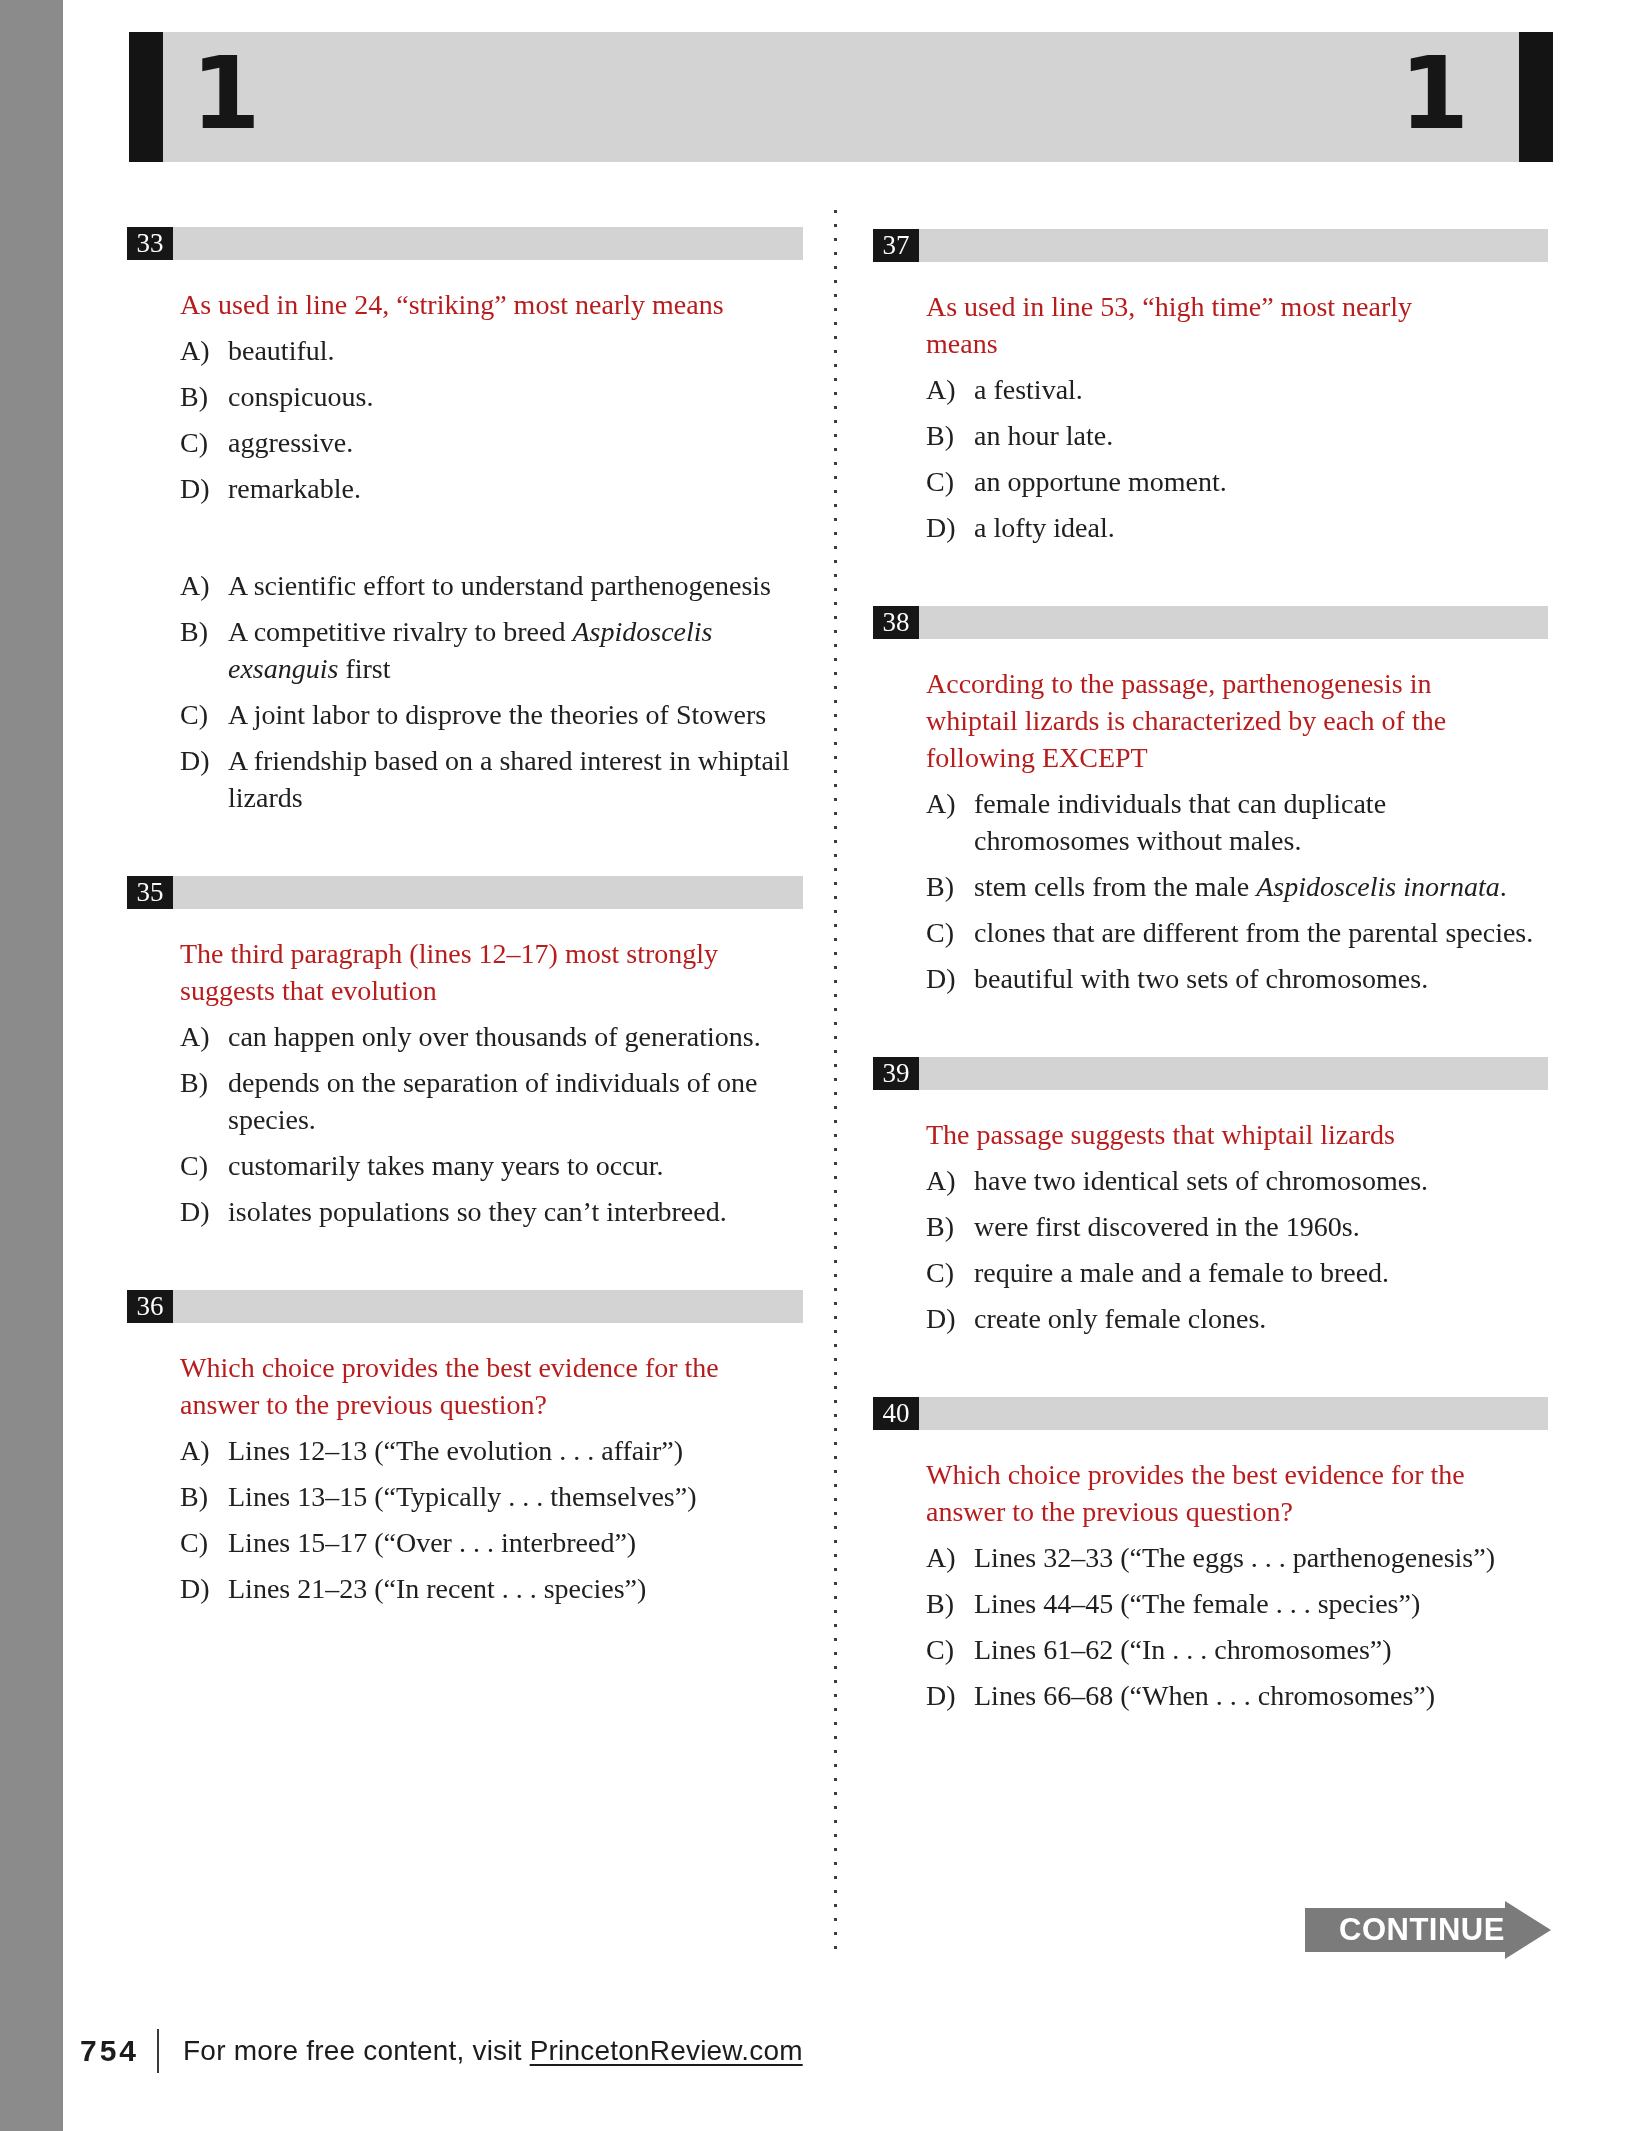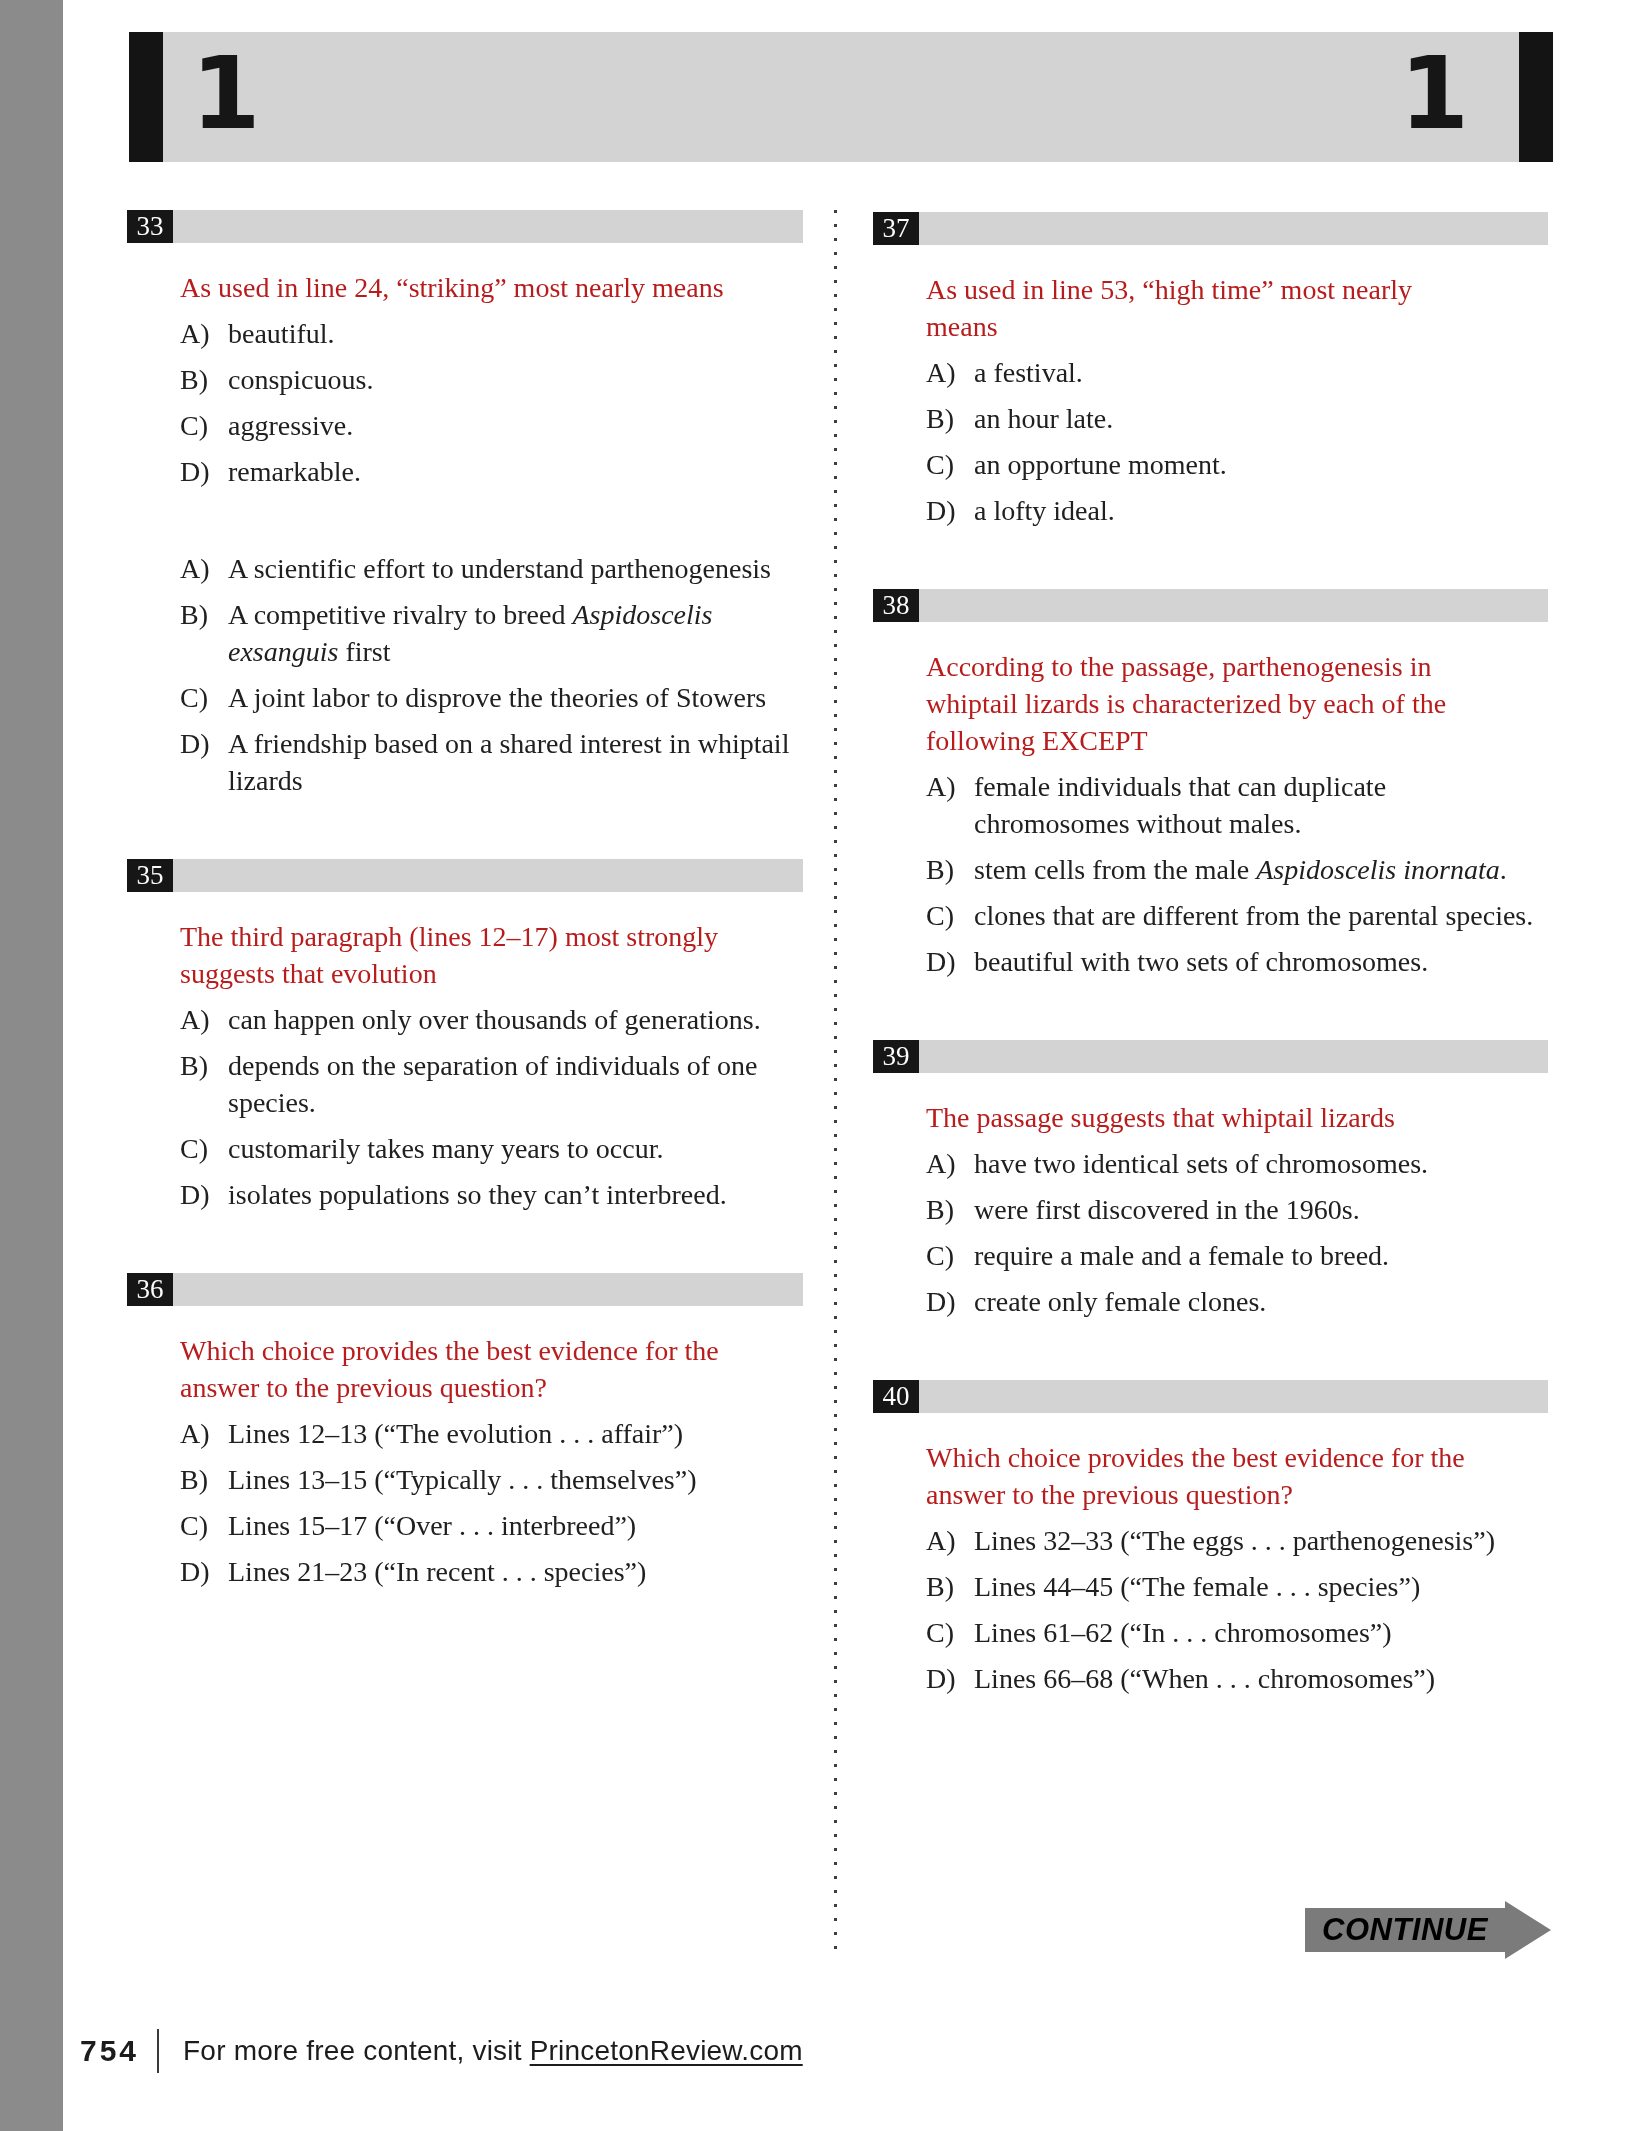--- a/index.html
+++ b/index.html
@@ -19,33 +19,33 @@
   .col { position:absolute; width:676px; }
   .col1 { left:127px; top:210px; }
   .col2 { left:873px; top:212px; width:675px; }
   .divider {
     position:absolute; left:834px; top:210px; width:3px; height:1746px;
     background-image:repeating-linear-gradient(to bottom,#3d3d3d 0px,#3d3d3d 3px,transparent 3px,transparent 14px);
   }
 
   
   .question { margin-bottom:60px; }
-  .qbar { display:flex; height:33px; }
+  .qbar { display:flex; height:33px;margin-top:17px; }
   .qnum { flex:0 0 46px; background:#161616; color:#fcfcfc; font-size:27px; display:flex; align-items:center; justify-content:center; }
   .qtrack { flex:1; background:#d3d3d3; }
   .stem { margin:26px 0 0 53px; width:560px; font-size:28px; line-height:37px; color:#b91c1c; }
   .choices { margin:6px 0 0 53px; }
   .choice { display:flex; margin-top:9px; font-size:28px; line-height:37px; color:#202020; }
   .cletter { flex:0 0 48px; }
   .ctext { width:575px; }
   .ctext i { font-style:italic; }
 
   
   .continue { position:absolute; left:1305px; top:1908px; width:200px; height:44px; background:#7b7b7b; display:flex; align-items:center; cursor:pointer; }
-  .clabel { color:#000000; font-family:"Liberation Sans", sans-serif; font-weight:bold; font-size:31px; letter-spacing:0.5px; padding-left:17px; white-space:nowrap;font-style:italic; }
+  .clabel { color:#ffffff; font-family:"Liberation Sans", sans-serif; font-weight:bold; font-size:31px; letter-spacing:0.5px; padding-left:34px; white-space:nowrap; }
   .chead { position:absolute; left:200px; top:50%; transform:translateY(-50%); width:0; height:0;
            border-left:46px solid #7b7b7b; border-top:29px solid transparent; border-bottom:29px solid transparent; }
 
   
   .footer { position:absolute; left:80px; top:2028px; height:46px; display:flex; align-items:center; color:#1c1c1c; font-family:"Liberation Sans", sans-serif; }
   .fpage { font-weight:bold; font-size:30px; letter-spacing:3px; }
   .frule { width:2px; height:44px; background:#3a3a3a; margin:0 24px 0 18px; }
   .ftext { font-size:28px; letter-spacing:0.2px; }
   .flink { color:inherit; text-decoration:underline; text-underline-offset:4px; cursor:pointer; }
 </style>

